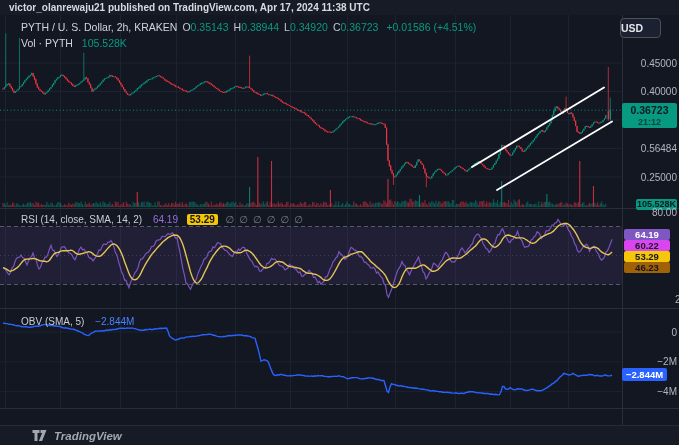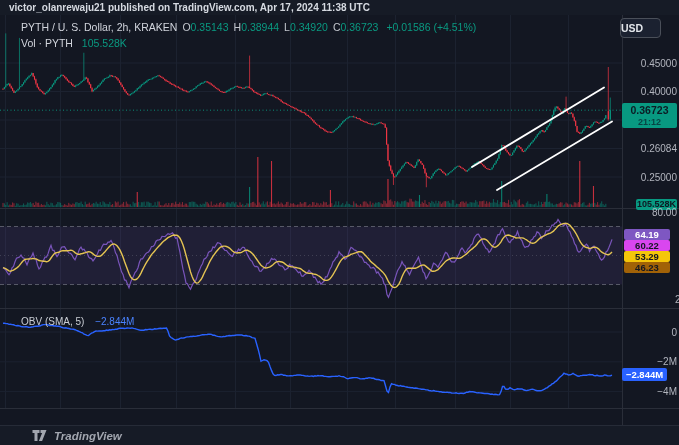--- a/index.html
+++ b/index.html
@@ -1413,20 +1413,26 @@
 
   <div class="abs legend" style="top:21px;">
     <span>PYTH / U. S. Dollar, 2h, KRAKEN</span><span id="ohlc-group"><span class="ohlc-letter">O</span><span class="ohlc-value">0.35143</span><span class="ohlc-letter">H</span><span class="ohlc-value">0.38944</span><span class="ohlc-letter">L</span><span class="ohlc-value">0.34920</span><span class="ohlc-letter">C</span><span class="ohlc-value">0.36723</span></span><span class="ohlc-letter"> </span><span class="green">+0.01586 (+4.51%)</span>
   </div>
 
   <div class="abs legend" style="top:37px;">
     <span>Vol · PYTH</span>
     <span class="green" style="margin-left:6px;">105.528K</span>
   </div>
 
+  <div class="abs legend" style="top:214px;font-size:10px;">
+    <span class="dim-title">RSI (14, close, SMA, 14, 2)</span>
+    <span class="rsi-val">64.19</span>
+    <span class="sma-badge">53.29</span>
+    <span id="empty-slots"><span class="empty-slot">∅</span><span class="empty-slot">∅</span><span class="empty-slot">∅</span><span class="empty-slot">∅</span><span class="empty-slot">∅</span><span class="empty-slot">∅</span></span>
+  </div>
 
   <div class="abs legend" style="top:316px;font-size:10px;">
     <span class="dim-title">OBV (SMA, 5)</span>
     <span class="obv-val">−2.844M</span>
   </div>
 
   <div class="abs usd-btn">USD</div>
 
   <div id="price-axis" class="abs noptr" style="left:622px;top:15px;width:57px;height:393px;"></div>
 
@@ -1443,21 +1449,21 @@
   <div class="abs footer">
     <svg width="15" height="13" viewBox="0 0 15 13">
       <path d="M0.5,1 h7 v3 h-2 v8 h-3 v-8 h-2 z" fill="#a2a6af"></path>
       <path d="M8.5,1 h6 l-4.4,11 h-3.2 l3.2,-8 h-1.6 z" fill="#a2a6af"></path>
     </svg>
     <span class="footer-brand">TradingView</span>
   </div>
 
 <div class="axis-label" style="top: 57.5px; position: absolute; left: 631px;">0.45000</div>
     <div class="axis-label" style="top: 86px; position: absolute; left: 631px;">0.40000</div>
-    <div class="axis-label" style="top: 143px; position: absolute; left: 631px;">0.26084</div>
+    <div class="axis-label" style="top: 143px; position: absolute; left: 631px;">0.56484</div>
     <div class="axis-label" style="top: 171.5px; position: absolute; left: 631px;">0.25000</div>
     <div class="axis-label" style="top: 206.5px; position: absolute; left: 631px;">80.00</div>
     <div class="axis-label" style="top: 293.5px; position: absolute; left: 654px;">20.00</div>
     <div class="axis-label" style="top: 326.5px; position: absolute; left: 631px;">0</div>
     <div class="axis-label" style="top: 356.3px; position: absolute; left: 631px;">−2M</div>
     <div class="axis-label" style="top: 386.1px; position: absolute; left: 631px;">−4M</div>
     <div class="rsi-badge" style="top: 229.424px; background: rgb(126, 87, 194); color: rgb(255, 255, 255);">64.19</div>
     <div class="rsi-badge" style="top: 240.424px; background: #d946ef; color: rgb(19, 23, 34);">60.22</div>
     <div class="rsi-badge" style="top: 251.424px; background: rgb(245, 198, 10); color: rgb(19, 23, 34);">53.29</div>
     <div class="rsi-badge" style="top: 262.424px; background: #a16207; color: rgb(19, 23, 34);">46.23</div>

